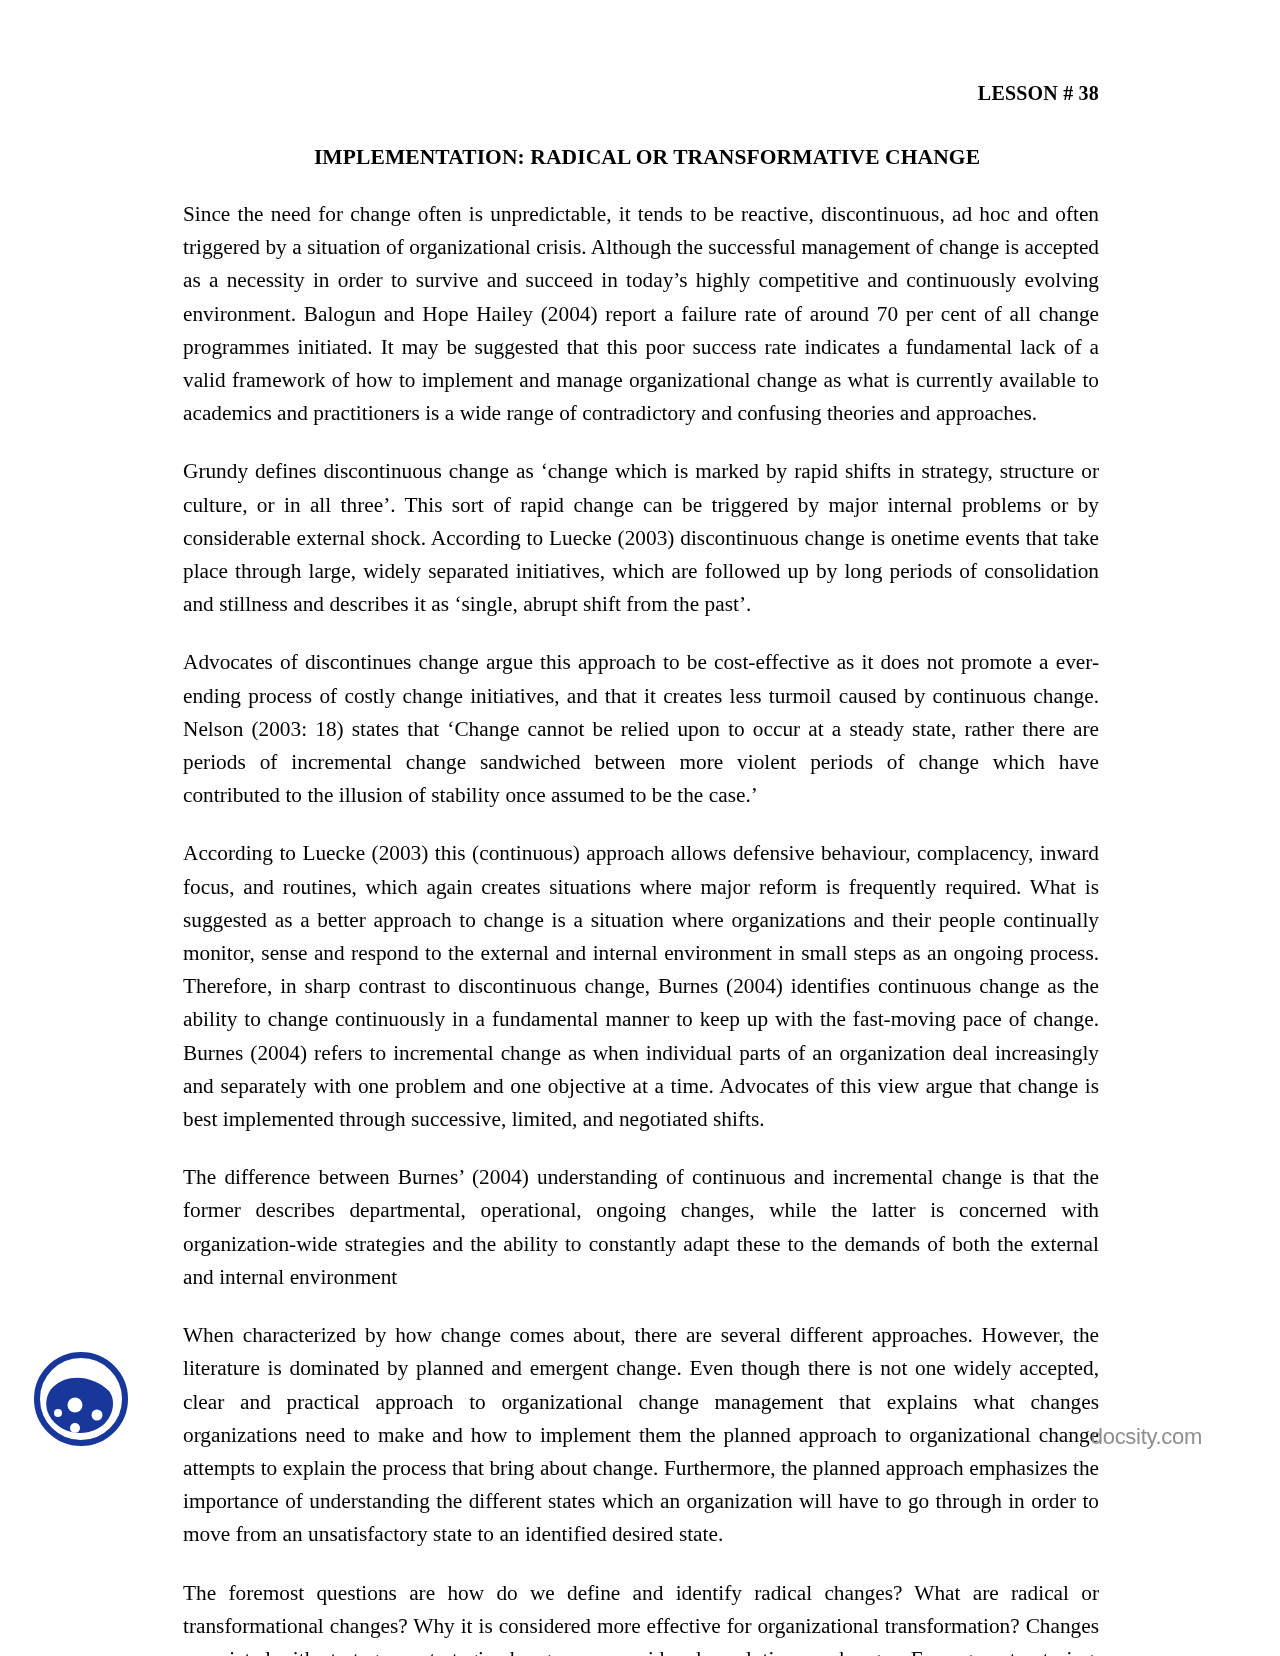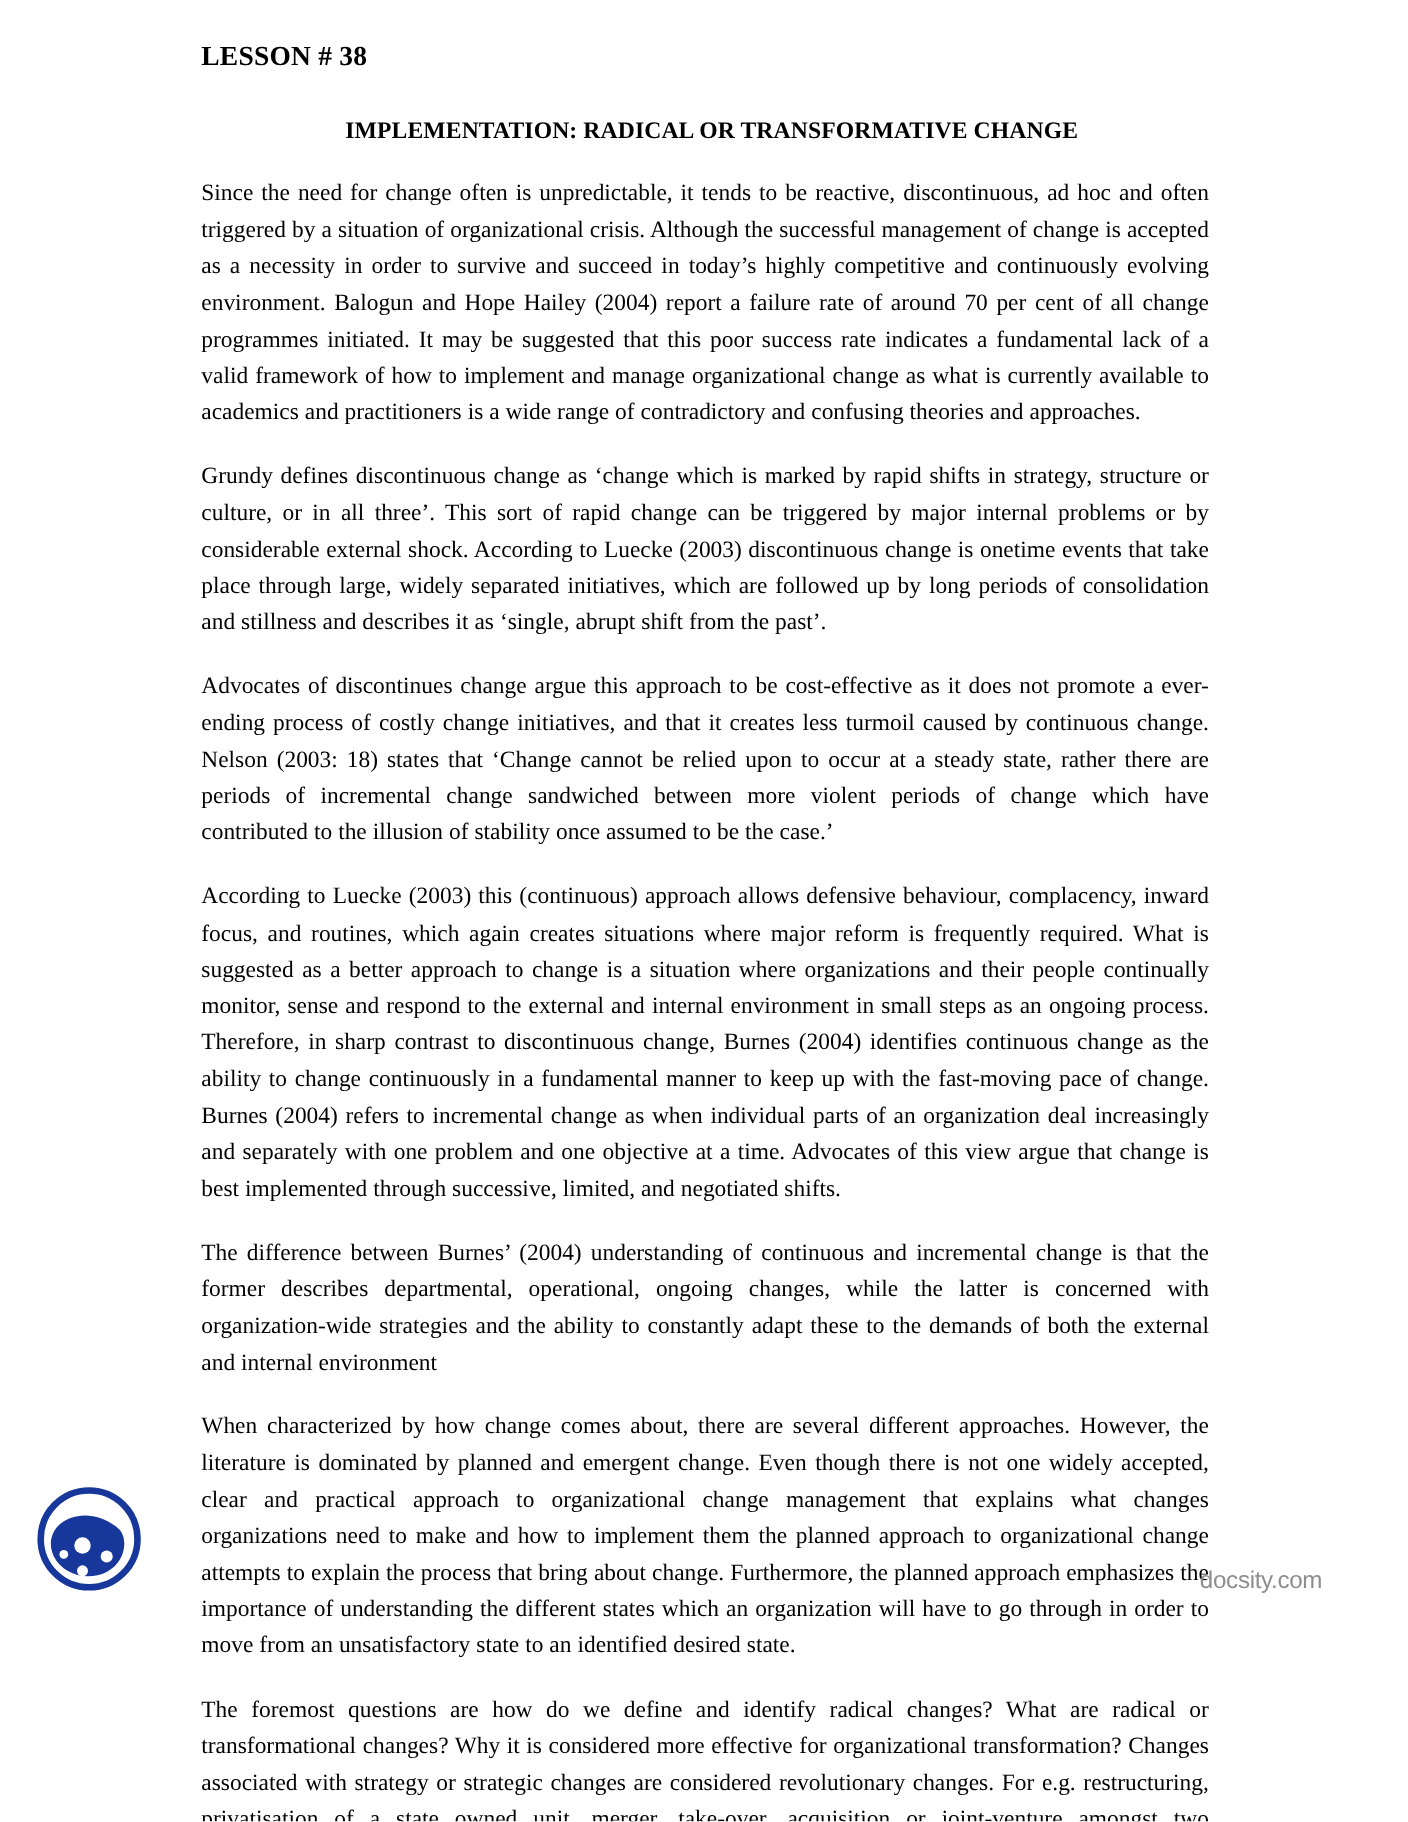--- a/index.html
+++ b/index.html
@@ -19,24 +19,25 @@
     overflow: hidden;
     box-sizing: border-box;
   }
   .content {
     position: absolute;
     left: 183px;
     top: 0;
     width: 916px;
   }
   .lesson-header {
+    text-align: right;
     font-weight: bold;
-    font-size: 25px;
+    font-size: 20px;
     letter-spacing: 0.2px;
-    margin-top: 38px;
+    margin-top: 82px;
     margin-bottom: 0;
   }
   .doc-title {
     text-align: center;
     font-weight: bold;
     font-size: 21.5px;
     letter-spacing: 0.1px;
     margin-top: 40px;
     margin-bottom: 0;
     padding-left: 12px;

